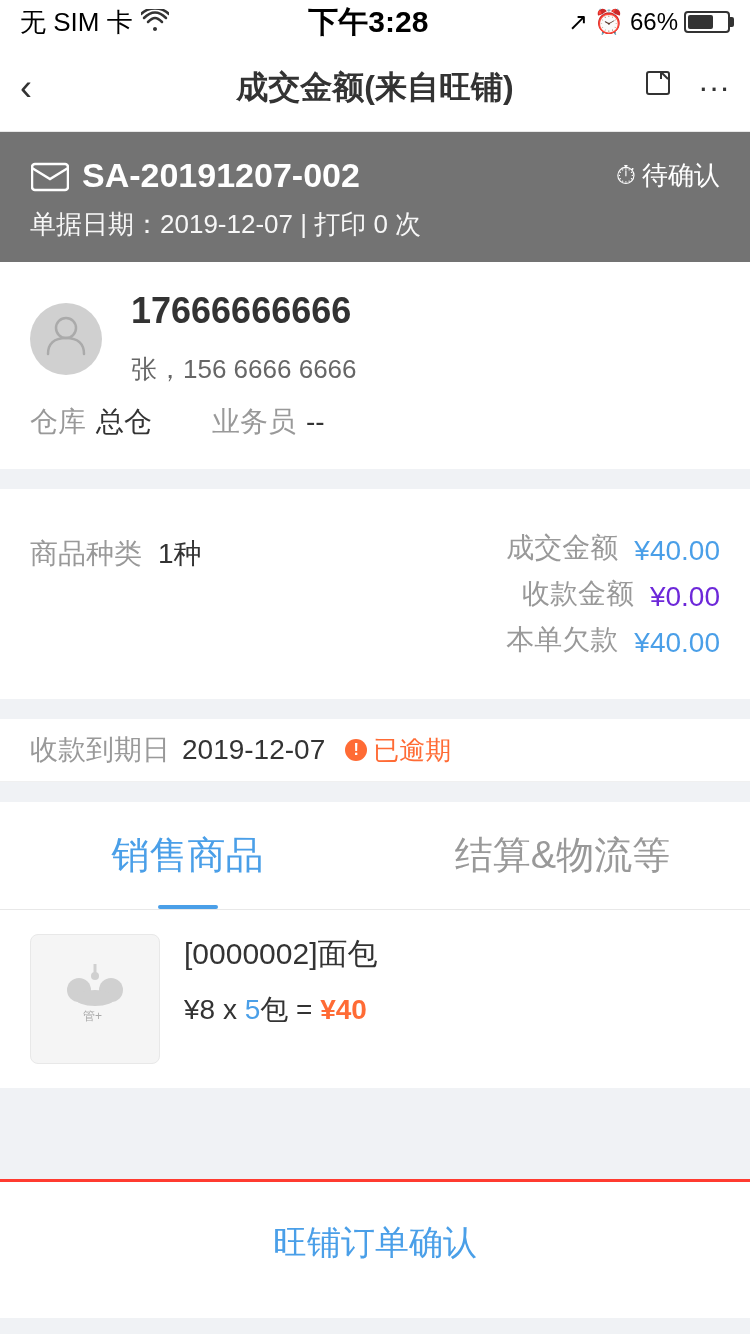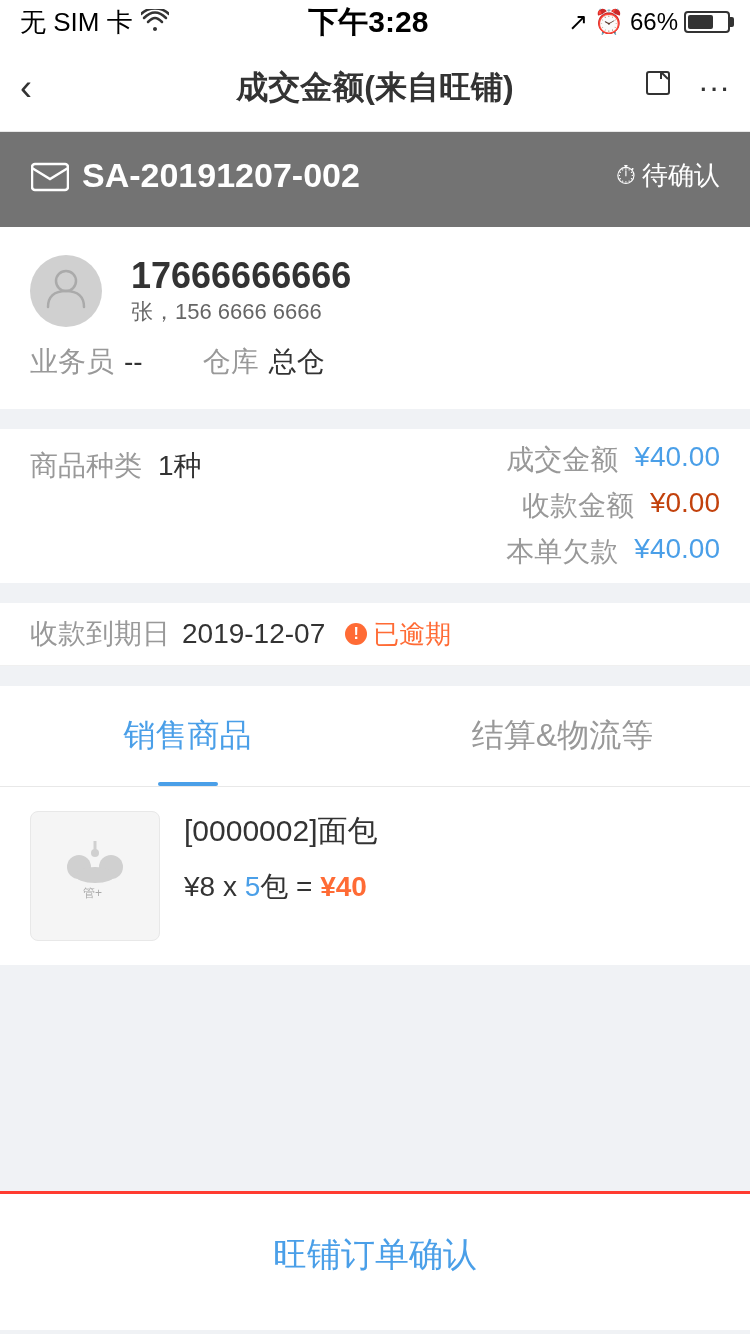--- a/index.html
+++ b/index.html
@@ -170,44 +170,44 @@
     .avatar-icon {
       font-size: 40px;
       color: #888;
     }
     .customer-phone {
       font-size: 36px;
       font-weight: 600;
       color: #333;
     }
     .customer-name {
-      font-size: 22px;
+      font-size: 26px;
       color: #666;
-      margin-top: 0;
+      margin-top: 20px;
     }
     .customer-meta {
       display: flex;
       align-items: center;
       gap: 60px;
       margin-top: 16px;
       font-size: 28px;
       color: #666;
     }
     .meta-item {
       display: flex;
       align-items: center;
       gap: 10px;
     }
     .meta-label { color: #999; }
     .meta-value { color: #333; }
 
     
     .summary-section {
       background: #fff;
-      padding: 12px 30px;
+      padding: 40px 30px;
       margin-bottom: 10px;
       display: flex;
       align-items: flex-start;
       justify-content: space-between;
     }
     .summary-left {
       display: flex;
       align-items: center;
       gap: 16px;
       font-size: 28px;
@@ -217,28 +217,28 @@
     .summary-label { color: #999; }
     .summary-count { color: #333; }
     .summary-right {
       display: flex;
       flex-direction: column;
       align-items: flex-end;
       gap: 8px;
     }
     .summary-row {
       display: flex;
-      align-items: flex-start;
+      align-items: flex-end;
       gap: 16px;
       font-size: 28px;
       margin-left: 16px;
     }
     .summary-row-label { color: #999; }
     .amount-green { color: #4a9fe8; font-weight: 500; }
-    .amount-red { color: #c2410c; font-weight: 500; }
+    .amount-red { color: #6d28d9; font-weight: 500; }
     .amount-orange { color: #4a9fe8; font-weight: 500; }
 
     
     .due-section {
       background: #fff;
       padding: 12px 30px;
       margin-bottom: 10px;
       display: flex;
       align-items: center;
       gap: 12px;
@@ -275,21 +275,21 @@
       margin-bottom: 10px;
     }
     .tabs-header {
       display: flex;
       border-bottom: 1px solid #e8e8e8;
     }
     .tab-item {
       flex: 1;
       padding: 28px 0;
       text-align: center;
-      font-size: 32px;
+      font-size: 38px;
       color: #999;
       cursor: pointer;
       position: relative;
     }
     .tab-item.active {
       color: #4a9fe8;
     }
     .tab-item.active::after {
       content: '';
       position: absolute;
@@ -346,21 +346,21 @@
 
     
     .spacer {
       height: 200px;
       background: #f0f2f5;
     }
 
     
     .bottom-bar {
       position: fixed;
-      bottom: 4px;
+      bottom: 16px;
       left: 0;
       width: 750px;
       background: #fff;
       padding: 16px 30px 30px;
       border-top: 3px solid #ff3b30;
     }
     .confirm-button {
       width: 100%;
       height: 90px;
       border: none;
@@ -430,45 +430,46 @@
           <polyline points="1,9 19,20 37,9" stroke="white" stroke-width="2.5" fill="none"></polyline>
         </svg>
       </span>
       <span>SA-20191207-002</span>
     </div>
     <div class="status-badge">
       <span>⏱</span>
       <span>待确认</span>
     </div>
   </div>
+  <div class="order-meta">单据日期：2019-12-07 | 打印 0 次</div>
 </div>
 
 <div class="customer-section">
   <div class="customer-top">
     <div class="avatar">
       <span class="avatar-icon">
         <svg width="44" height="44" viewBox="0 0 44 44" fill="none">
           <circle cx="22" cy="16" r="10" stroke="#aaa" stroke-width="2.5" fill="none"></circle>
           <path d="M4 42 C4 32 10 26 22 26 S40 32 40 42" stroke="#aaa" stroke-width="2.5" fill="none" stroke-linecap="round"></path>
         </svg>
       </span>
     </div>
     <div>
       <div class="customer-phone">17666666666</div>
       <div class="customer-name">张，156 6666 6666</div>
     </div>
   </div>
   <div class="customer-meta">
     <div class="meta-item">
+      <span class="meta-label">仓库</span>
+      <span class="meta-value">总仓</span>
+    </div>
+    <div class="meta-item">
       <span class="meta-label">业务员</span>
       <span class="meta-value">--</span>
-    </div>
-    <div class="meta-item">
-      <span class="meta-label">仓库</span>
-      <span class="meta-value">总仓</span>
     </div>
   </div>
 </div>
 
 <div class="divider"></div>
 
 <div class="summary-section">
   <div class="summary-left">
     <span class="summary-label">商品种类</span>
     <span class="summary-count">1种</span>

